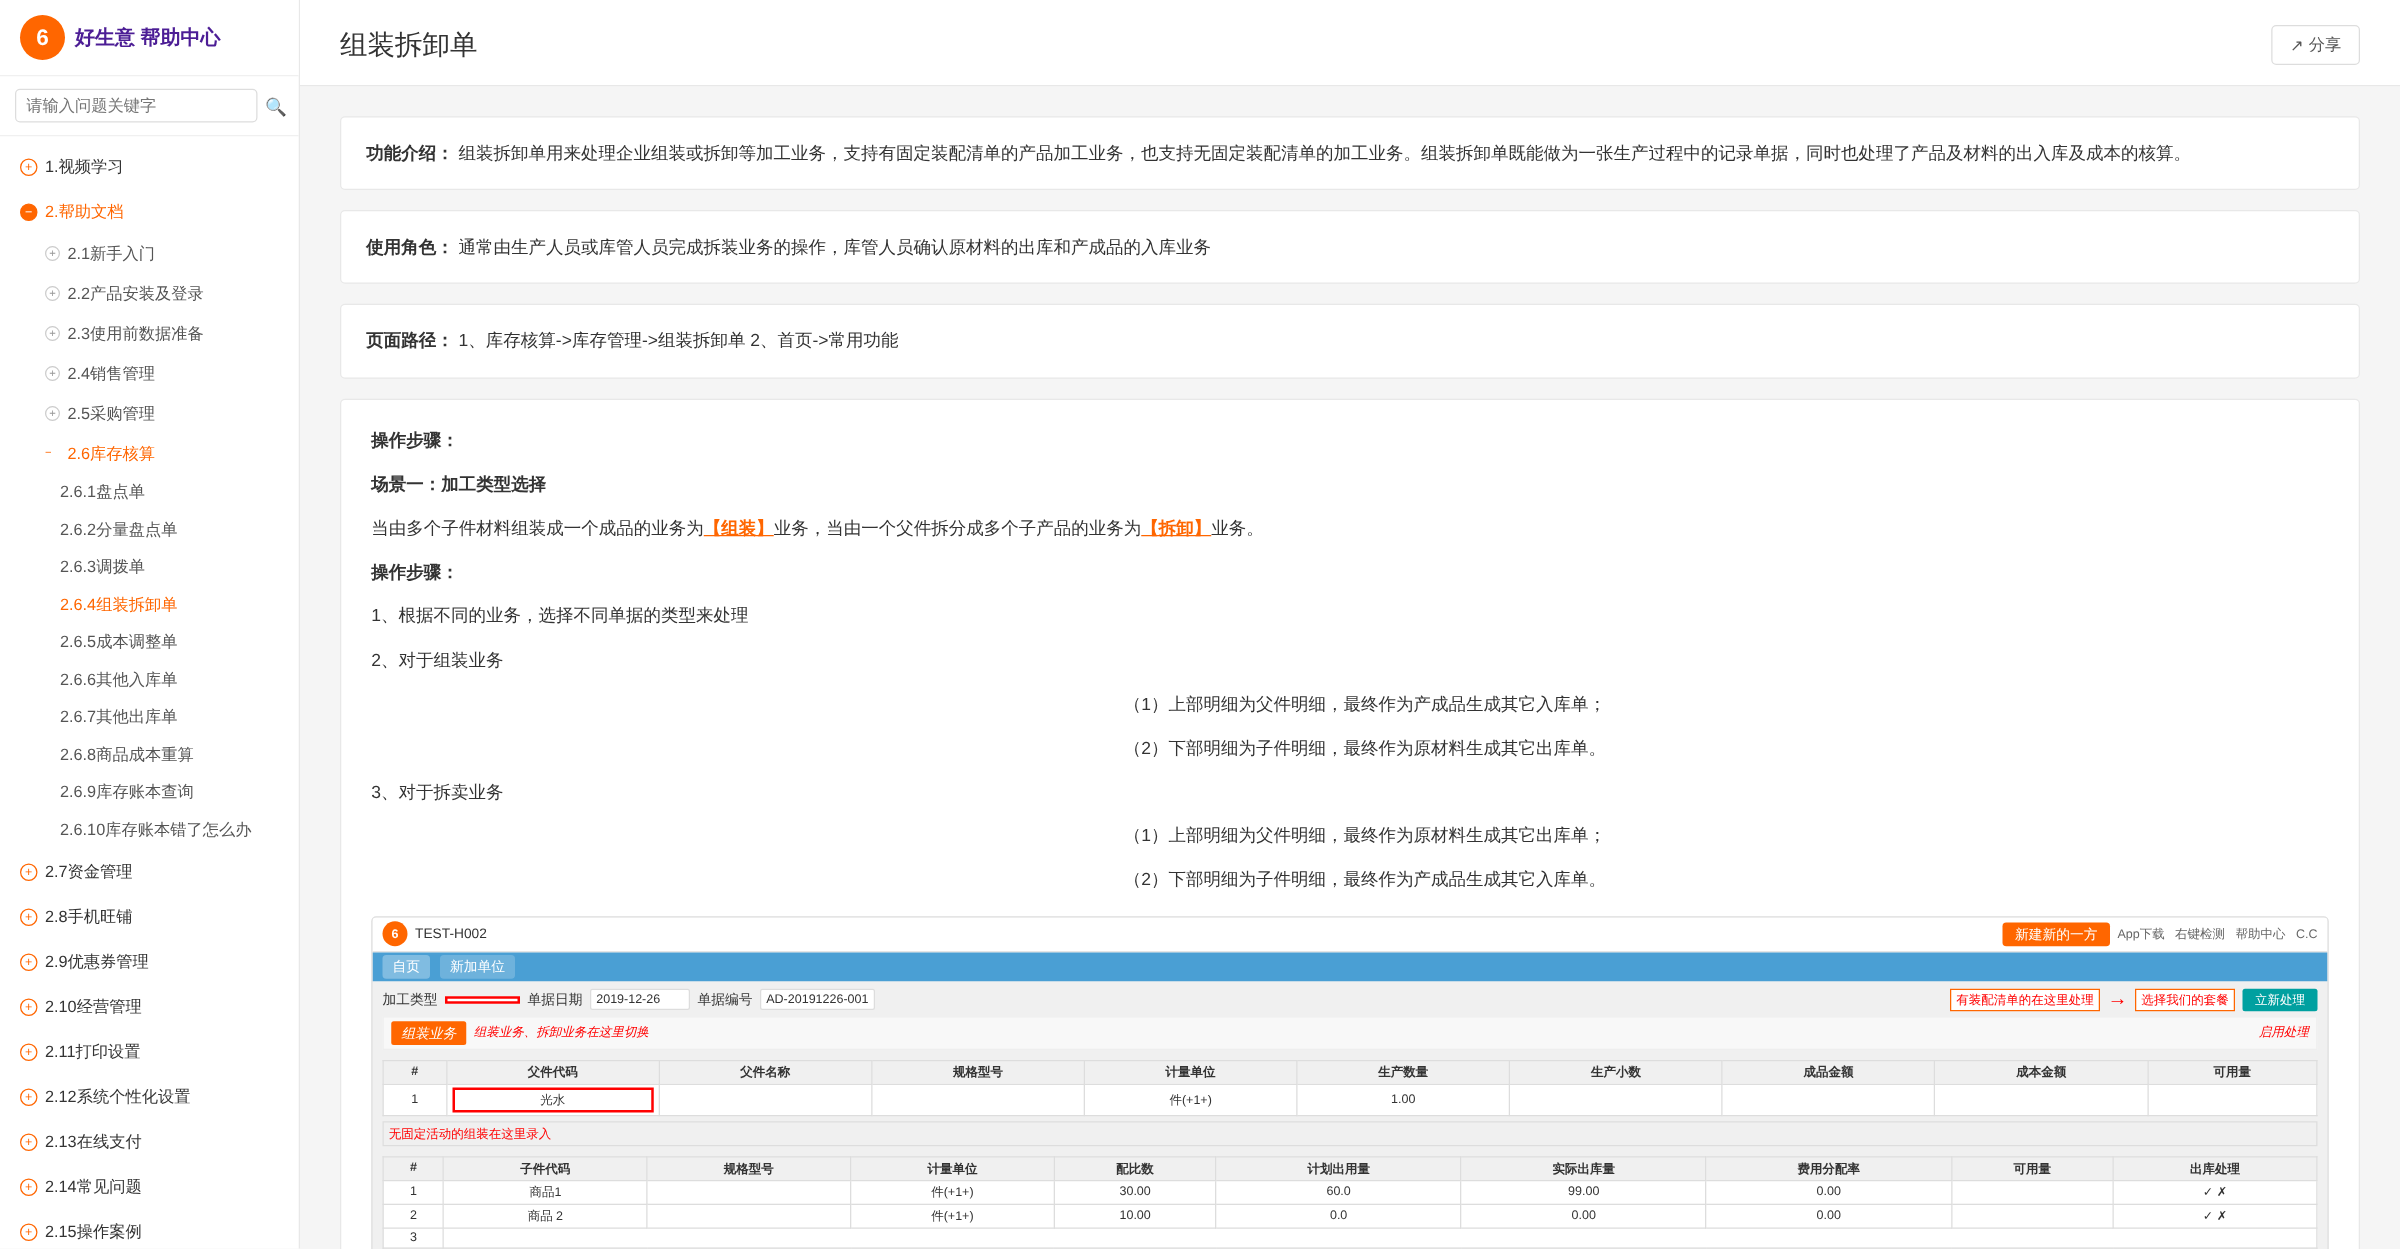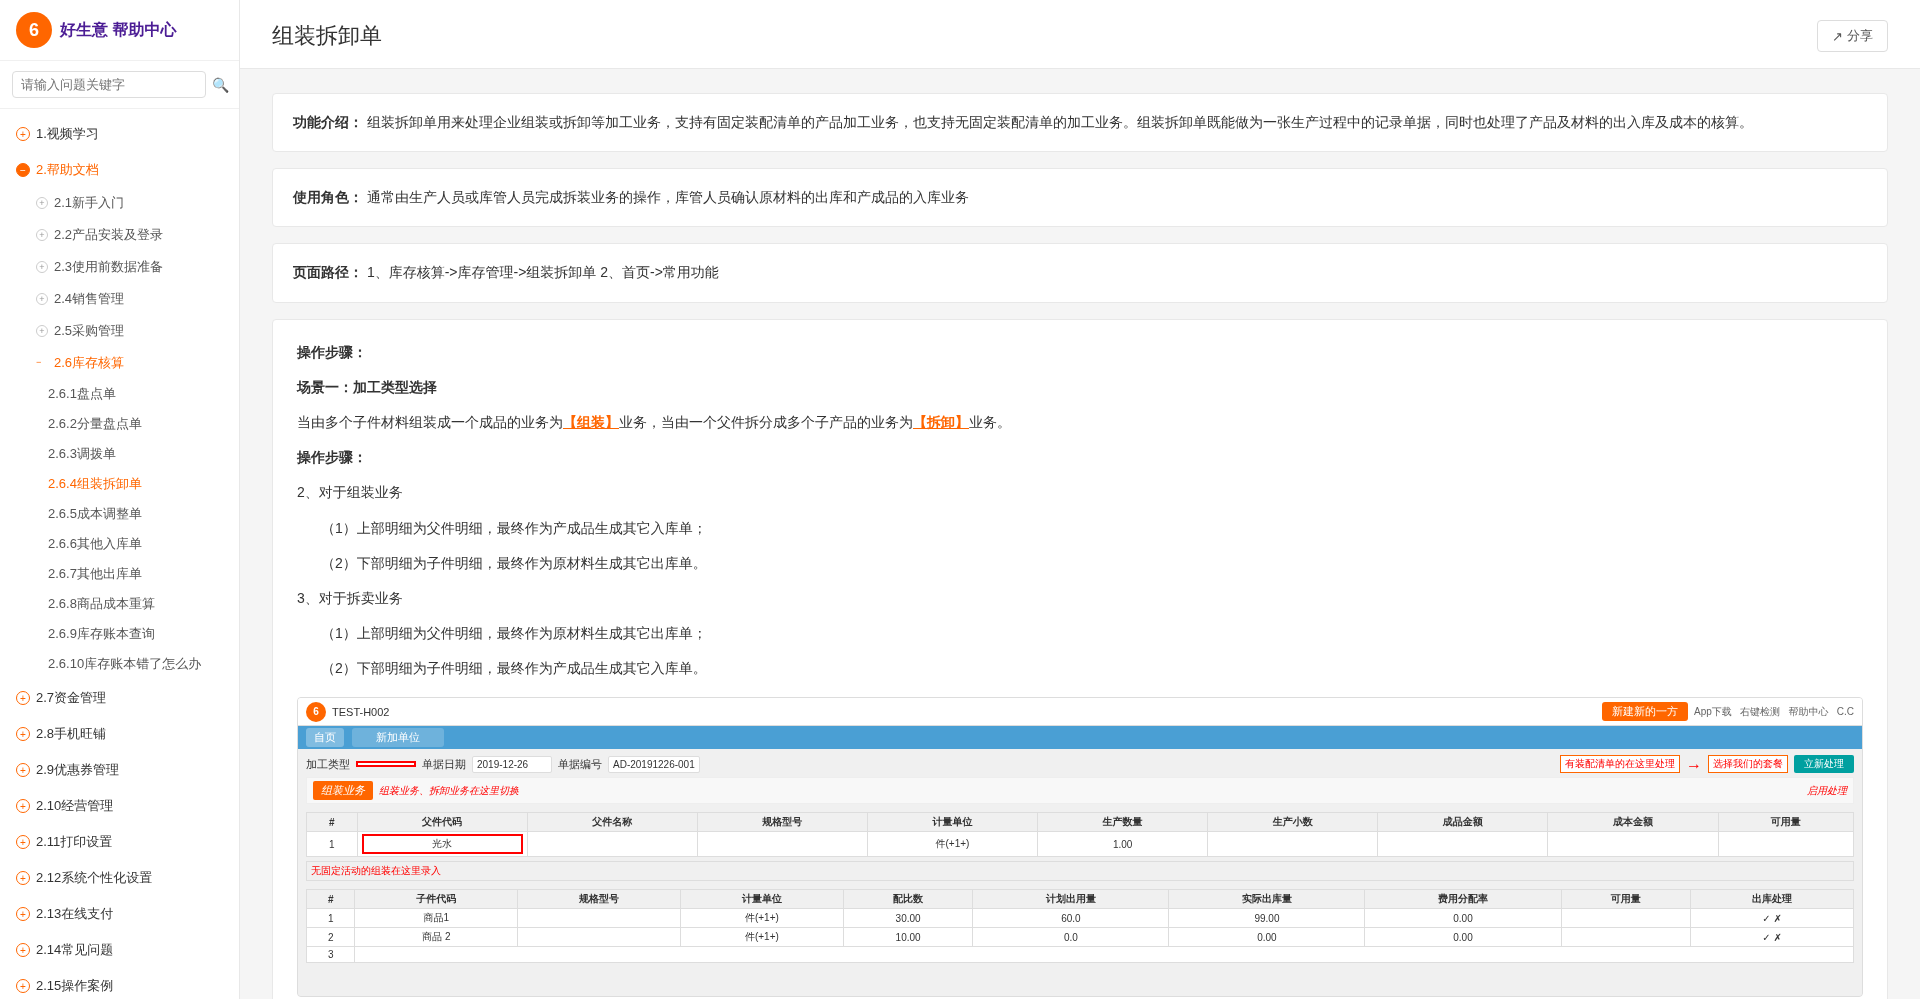--- a/index.html
+++ b/index.html
@@ -216,21 +216,21 @@
     }
 
     .steps-block p {
       margin-bottom: 10px;
       line-height: 1.8;
       font-size: 14px;
     }
 
     .steps-block .bold { font-weight: bold; }
 
-    .indent1 { margin-left: 24px; }
+    .indent1 { margin-left: 24px; text-align: center; }
 
     .screenshot-container {
       margin-top: 16px;
       border: 1px solid #ddd;
       border-radius: 4px;
       overflow: hidden;
       background: #e8e8e8;
       position: relative;
       height: 300px;
     }
@@ -524,41 +524,42 @@
     <div class="info-block">
       <span style="font-weight:bold;">页面路径：</span>
       <span>1、库存核算-&gt;库存管理-&gt;组装拆卸单  2、首页-&gt;常用功能</span>
     </div>
 
     <div class="steps-block">
       <p class="bold">操作步骤：</p>
       <p><strong>场景一：加工类型选择</strong></p>
       <p>当由多个子件材料组装成一个成品的业务为<span style="color:#ff6600;font-weight:bold;text-decoration:underline;">【组装】</span>业务，当由一个父件拆分成多个子产品的业务为<span style="color:#ff6600;font-weight:bold;text-decoration:underline;">【拆卸】</span>业务。</p>
       <p style="margin-top:8px;font-weight:bold;">操作步骤：</p>
+      <p>1、根据不同的业务，选择不同单据的类型来处理</p>
       <p>2、对于组装业务</p>
       <p class="indent1">（1）上部明细为父件明细，最终作为产成品生成其它入库单；</p>
       <p class="indent1">（2）下部明细为子件明细，最终作为原材料生成其它出库单。</p>
       <p>3、对于拆卖业务</p>
       <p class="indent1">（1）上部明细为父件明细，最终作为原材料生成其它出库单；</p>
       <p class="indent1">（2）下部明细为子件明细，最终作为产成品生成其它入库单。</p>
 
       <div class="screenshot-container">
         <div class="fake-screenshot">
 
           <div class="fake-top-bar">
             <div class="fake-orange-logo">6</div>
             <span>TEST-H002</span>
             <span style="flex:1;"></span>
             <div class="fake-tab-btn">新建新的一方</div>
             <span style="font-size:10px;color:#666;">App下载 &nbsp; 右键检测 &nbsp; 帮助中心 &nbsp; C.C</span>
           </div>
 
           <div class="fake-nav-bar">
             <div class="fake-tab-active">自页</div>
-            <div style="background:rgba(255,255,255,0.2);padding:2px 24px;border-radius:3px;">新加单位</div>
+            <div style="background:rgba(255,255,255,0.2);padding:2px 8px;border-radius:3px;">新加单位</div>
           </div>
 
           <div class="fake-content">
 
             <div class="fake-form-row">
               <span>加工类型</span>
               <div class="red-box" style="min-width:60px;"></div>
               <span>单据日期</span>
               <div class="fake-input">2019-12-26</div>
               <span>单据编号</span>

